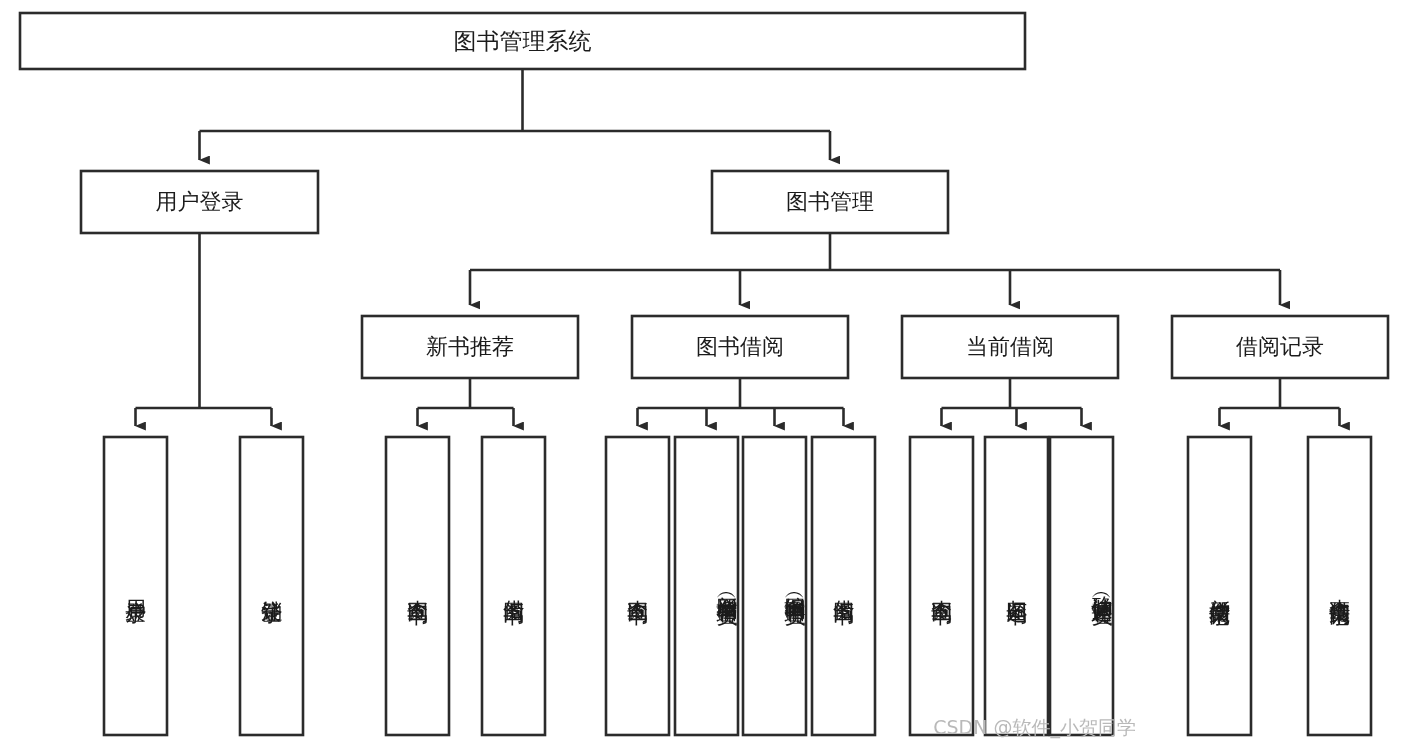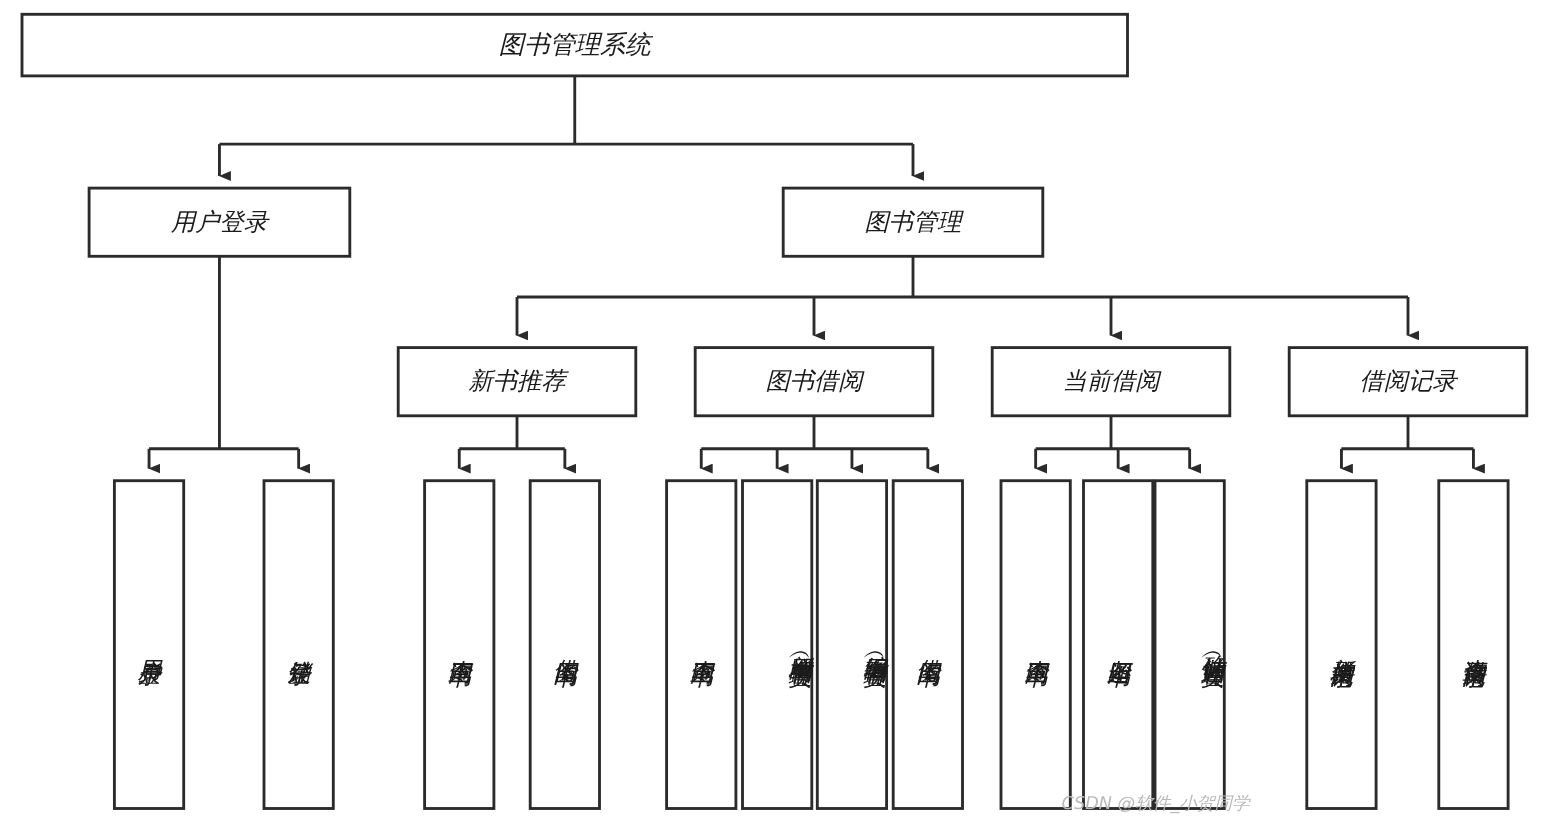--- a/index.html
+++ b/index.html
@@ -10,21 +10,20 @@
   body {
     width: 1405px;
     height: 747px;
     font-family: "DejaVu Sans", "Liberation Sans", sans-serif;
     overflow: hidden;
   }
   #diagram-root {
     position: relative;
     width: 1144px;
     height: 747px;
-    font-style: italic;
   }
   svg.diagram-canvas {
     position: absolute;
     top: 0;
     left: 0;
     width: 1405px;
     height: 747px;
   }
   .node-box {
     fill: #ffffff;
@@ -60,21 +59,21 @@
     justify-content: center;
     text-align: center;
     white-space: nowrap;
     font-family: "DejaVu Sans", "Liberation Sans", sans-serif;
     pointer-events: none;
   }
   .watermark {
     position: absolute;
     right: 8px;
     bottom: 6px;
-    font-size: 16px;
+    font-size: 19px;
     color: #b9b9b9;
     font-family: "DejaVu Sans", "Liberation Sans", sans-serif;
     white-space: nowrap;
   }
 </style>
 </head>
 <body>
 
 <div id="diagram-root">
 

